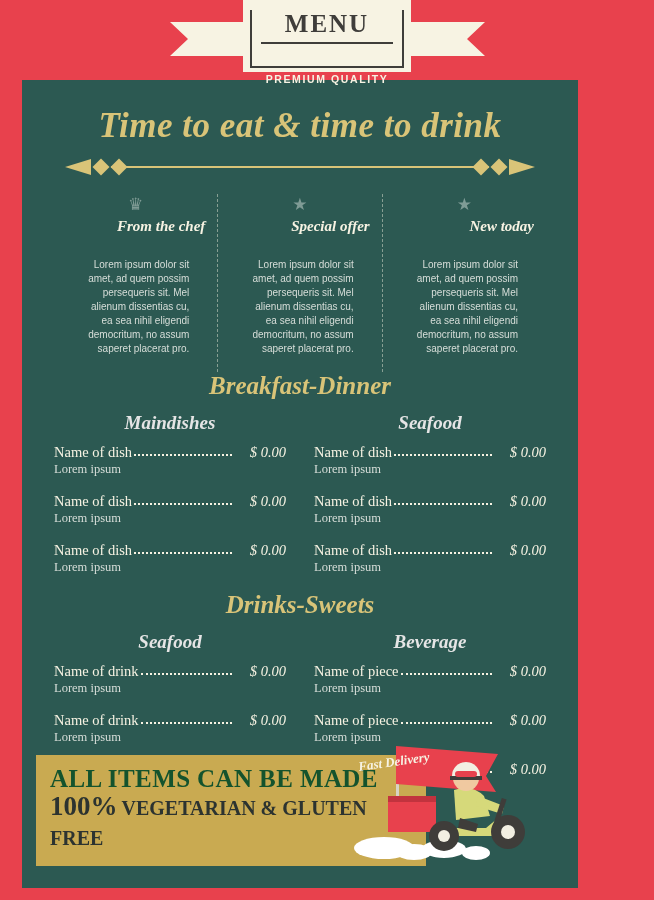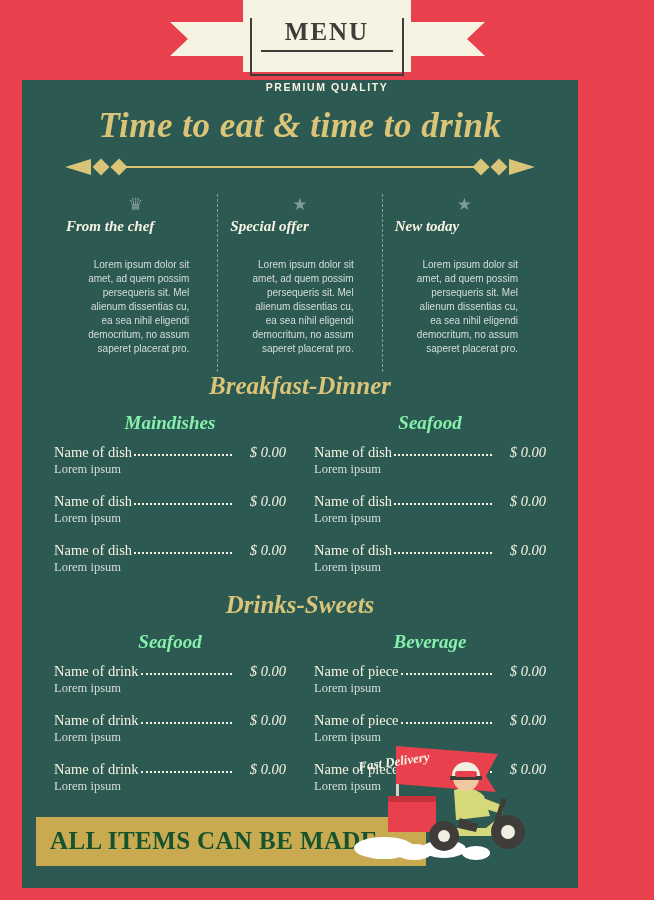--- a/index.html
+++ b/index.html
@@ -45,21 +45,21 @@
   .ribbon-tail-shadow.left { left: 259px; }
   .ribbon-tail-shadow.right { left: 379px; }
   .ribbon-center {
     position: absolute;
     top: 0;
     left: 243px;
     width: 168px;
     height: 72px;
     background: #f7f3e3;
     box-sizing: border-box;
-    padding-top: 12px;
+    padding-top: 4px;
   }
   .ribbon-inner {
     border: 2px solid #3f3d3a;
     border-top: none;
     margin: 0 7px;
     height: 58px;
     box-sizing: border-box;
     position: relative;
   }
   .ribbon-title {
@@ -156,21 +156,21 @@
   .feature + .feature { border-left: 1px dashed rgba(247,243,227,0.45); }
   .feature .ficon {
     text-align: center;
     height: 22px;
     color: #7f9b95;
     font-size: 17px;
     line-height: 22px;
   }
   .feature h3 {
     margin: 2px 0 23px 0;
-    text-align: left;
+    text-align: right;
     font-family: "Liberation Serif", serif;
     font-style: italic;
     font-weight: bold;
     font-size: 15px;
     color: #f7f3e3;
   }
   .feature p {
     margin: 16px;
     text-align: right;
     font-size: 10px;
@@ -187,21 +187,21 @@
     font-size: 25px;
   }
   .cols {
     display: flex;
     margin: 6px 18px 0 18px;
   }
   .col { flex: 1; padding: 0 14px; box-sizing: border-box; }
   .col h4 {
     text-align: center;
     margin: 6px 0 10px 0;
-    color: #86efac;
+    color: #e5e5e5;
     font-family: "Liberation Serif", serif;
     font-style: italic;
     font-weight: bold;
     font-size: 19px;
   }
   .item { margin-bottom: 16px; }
   .item-line {
     display: flex;
     align-items: center;
     color: #f7f3e3;
@@ -472,16 +472,20 @@
 
         <rect x="119" y="39" width="22" height="6" rx="3" fill="#e8414d"></rect>
 
         <path d="M124 86 L142 92 L140 100 L122 96 Z" fill="#3f3d3a"></path>
       </svg>
       <div class="flag-text">Fast Delivery</div>
     </div>
 
     <div class="banner">
       <div class="l1">ALL ITEMS CAN BE MADE</div>
+      <div class="l2">
+        <span class="big">100%</span>
+        <span class="small">VEGETARIAN &amp; GLUTEN FREE</span>
+      </div>
     </div>
 
   </div>
 </div>
 
 </body></html>

